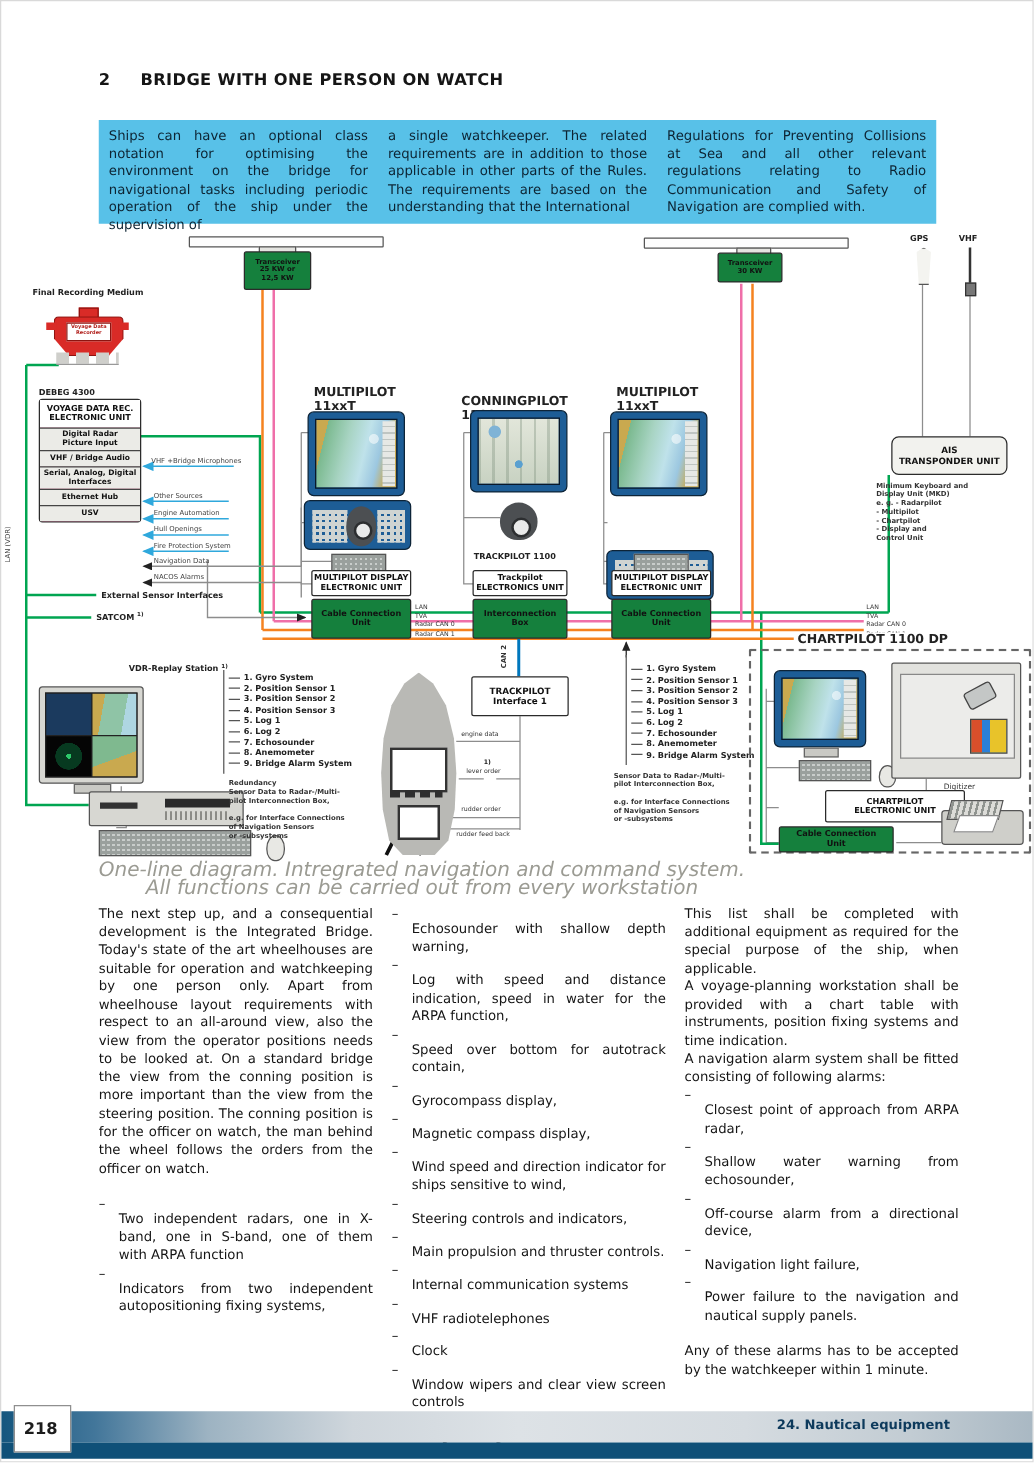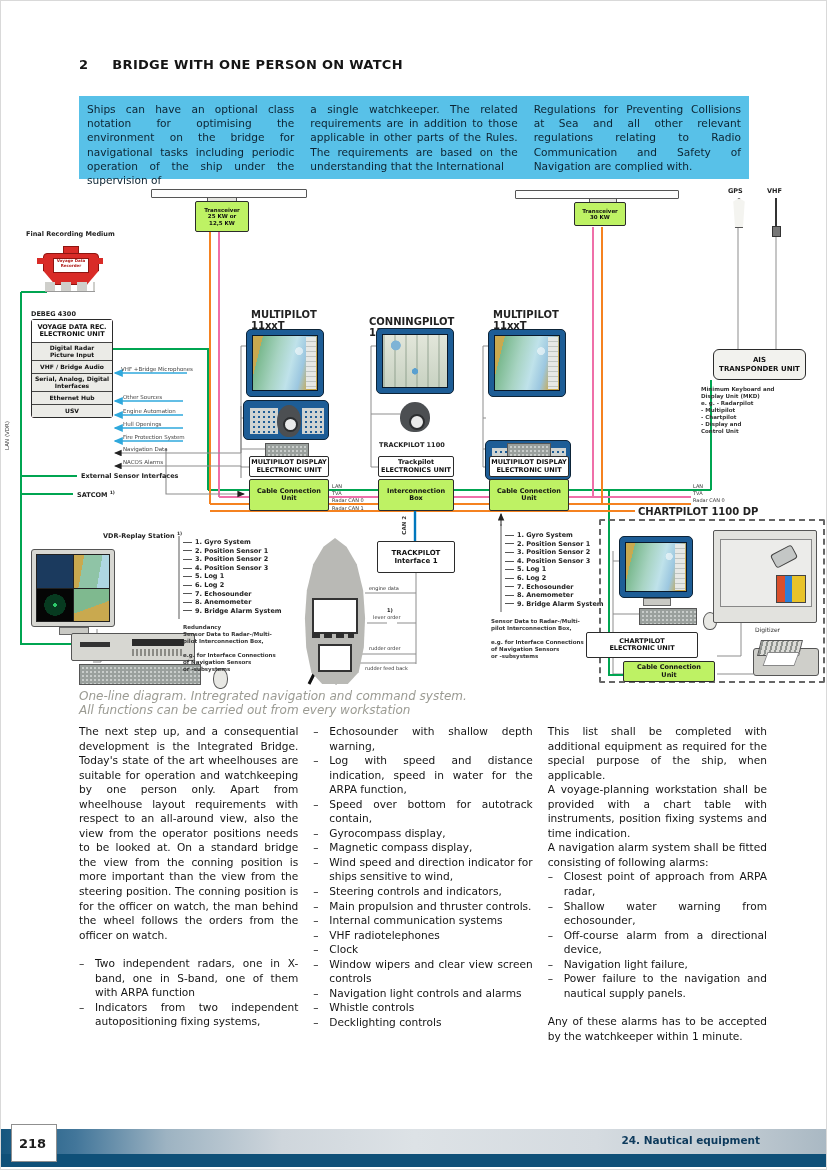--- a/index.html
+++ b/index.html
@@ -11,21 +11,21 @@
   
   #intro{left:78px;top:95px;width:670px;height:83px;background:#58c1e8;display:flex;box-sizing:border-box;padding:6px 8px;gap:16px;}
   #intro .col{flex:1;font-size:10.6px;line-height:14.2px;text-align:justify;color:#0d2433;}
   
   #diagram{left:0;top:185px;width:827px;height:500px;}
   .dl{font-weight:bold;color:#222;white-space:pre-line;}
   .f5{font-size:5px;} .f55{font-size:5.5px;} .f6{font-size:6px;} .f65{font-size:6.5px;} .f7{font-size:10px;}
   .ctr{text-align:left;}
   .dbox{box-sizing:border-box;border:1.5px solid #2b2b2b;border-radius:2px;background:#fff;display:flex;align-items:center;justify-content:center;
         text-align:center;font-weight:bold;white-space:pre-line;line-height:1.15;}
-  .gfill{background:#bef264;}
+  .gfill{background:#15803d;}
   .vdr-row{box-sizing:border-box;border-top:1px solid #444;background:#ebebe7;display:flex;align-items:center;justify-content:center;
         text-align:center;font-weight:bold;white-space:pre-line;line-height:1.1;font-size:6px;}
   .monitor{box-sizing:border-box;background:#1d5d96;border:1.5px solid #0d2438;border-radius:5px;padding:5px;}
   .chart{position:relative;width:100%;height:100%;border:1px solid #09182a;box-sizing:border-box;
      background:
        radial-gradient(circle at 72% 28%,rgba(255,255,255,.55) 0 6%,transparent 7%),
        linear-gradient(104deg,#c9a94f 0%,#c9a94f 13%,#7ab98e 13%,#a8d4c3 38%,#bfe2ea 58%,#9cc7e0 74%,#c9a94f 88%,#c9a94f 100%);}
   .chart:after{content:"";position:absolute;right:1px;top:1px;bottom:1px;width:10px;
        background:repeating-linear-gradient(#e6e8e5 0 4px,#bfc5c2 4px 5px);}
   .conning{width:100%;height:100%;border:1px solid #09182a;box-sizing:border-box;
@@ -54,23 +54,23 @@
   .q1{background:#1b3a5e;} .q2{background:linear-gradient(100deg,#c9a94f 0 25%,#8fc4a6 25% 70%,#aed6e2 70%);}
   .q3{background:radial-gradient(circle at 50% 50%,#2dc96a 0 2px,#073a20 2px 44%,#050505 45%);}
   .q4{background:linear-gradient(160deg,#7fb98f 0 55%,#c9a94f 55%);}
   
   #body{left:78px;top:723px;width:688px;display:flex;gap:15px;font-size:10.6px;line-height:14.55px;text-align:justify;color:#141414;}
   #body .bcol{flex:1;}
   #body p{margin:0;}
   .gap{height:14px;}
   .li{display:flex;}
   .li .m{width:16px;flex:none;}
-  .li .t{flex:1;text-align:justify;}
-  
-  #caption{left:78px;top:688px;font-size:12px;line-height:14px;font-style:italic;color:#9b9b93;white-space:pre-line;}
+  .li .t{flex:1;text-align:justify;margin-top:12px;}
+  
+  #caption{left:78px;top:688px;font-size:16px;line-height:14px;font-style:italic;color:#9b9b93;white-space:pre-line;text-align:center;}
   
   #fbar{left:0;top:1128px;width:827px;height:25px;
      background:linear-gradient(90deg,#15567e 0%,#42769a 9%,#9db3c2 20%,#cfd6dc 34%,#dde2e6 50%,#d5dbe0 72%,#c2ccd3 88%,#a9b8c3 100%);}
   #fchapter{right:66px;top:1133px;font-size:10.5px;font-weight:bold;color:#0d3a5c;}
   #fstrip{left:0;top:1153px;width:827px;height:13px;background:#0f5078;}
   #fnum{left:10px;top:1123px;width:46px;height:38px;background:#fff;border:1px solid #8f8f8f;box-sizing:border-box;
      font-size:13px;font-weight:bold;color:#1c1c1c;display:flex;align-items:center;padding-left:7px;}
 </style>
 </head>
 <body>
@@ -338,21 +338,21 @@
 Control Unit</div>
 
     <div class="abs" style="left:598px;top:333px;width:226px;height:164px;border:2px dashed #666;border-radius:2px;box-sizing:border-box"></div>
     <div class="abs dl f7" style="left:634px;top:320px;background:#fff;padding:0 3px">CHARTPILOT 1100 DP</div>
     <div class="abs monitor" style="left:618px;top:350px;width:74px;height:62px">
         <div class="chart"></div>
       </div>
     <div class="abs" style="left:642px;top:412px;width:26px;height:6px;background:#c9c9c4;border:1px solid #666"></div>
     <div class="abs kbd" style="left:638px;top:422px;width:58px;height:17px"></div>
     <div class="abs" style="left:702px;top:426px;width:12px;height:16px;background:#e8e8e4;border:1px solid #555;border-radius:50% 50% 45% 45%"></div>
-    <div class="abs dbox" style="left:585px;top:446px;width:112px;height:26px;font-size:6.5px"><span style="white-space:pre-line">CHARTPILOT
+    <div class="abs dbox" style="left:659px;top:446px;width:112px;height:26px;font-size:6.5px"><span style="white-space:pre-line">CHARTPILOT
 ELECTRONIC UNIT</span></div>
     <div class="abs dbox gfill" style="left:622px;top:475px;width:92px;height:21px;font-size:6.5px"><span style="white-space:pre-line">Cable Connection
 Unit</span></div>
     <div class="abs" style="left:712px;top:344px;width:102px;height:91px;background:#e2e2de;border:1.5px solid #555;border-radius:2px">
       <div class="abs" style="left:6px;top:8px;width:90px;height:66px;background:#ececea;border:1px solid #888"></div>
       <div class="abs" style="left:58px;top:18px;width:22px;height:13px;background:#c4c7c6;border:1px solid #444;border-radius:3px;transform:rotate(-28deg)"></div>
       <div class="abs" style="left:62px;top:44px;width:28px;height:26px;border:1px solid #444;background:linear-gradient(90deg,#d94f2b 0 30%,#2b7fd9 30% 55%,#e8c32a 55%),linear-gradient(#4fae5c,#4fae5c)"></div>
     </div>
     <div class="abs f6" style="left:754px;top:440px;color:#333">Digitizer</div>
     <div class="abs" style="left:752px;top:452px;width:64px;height:40px">

